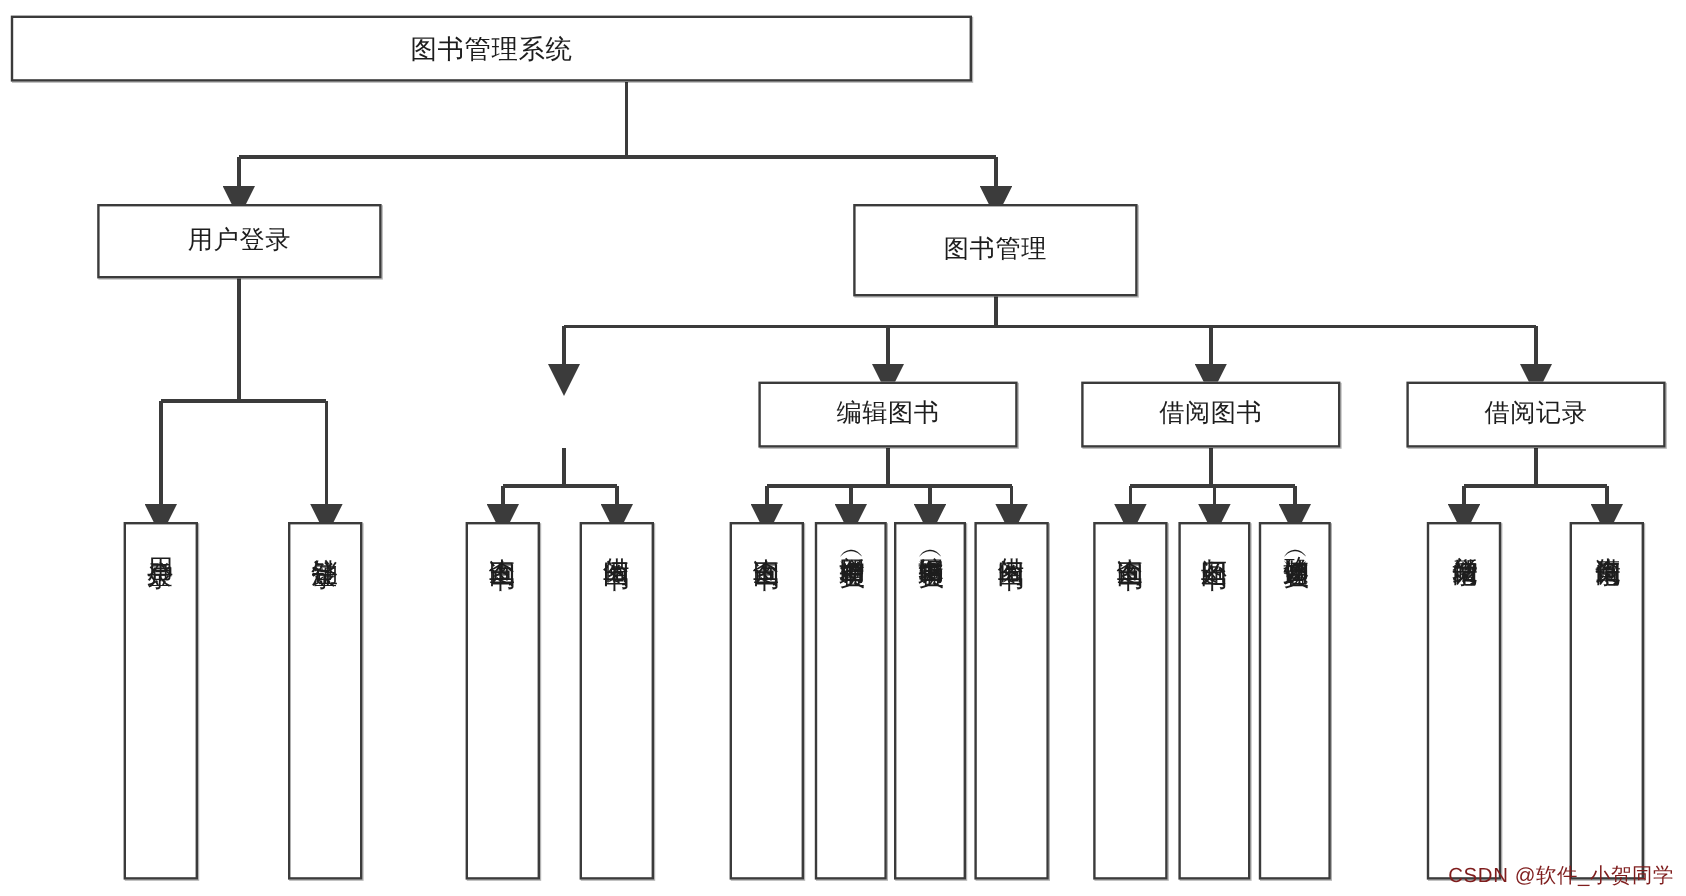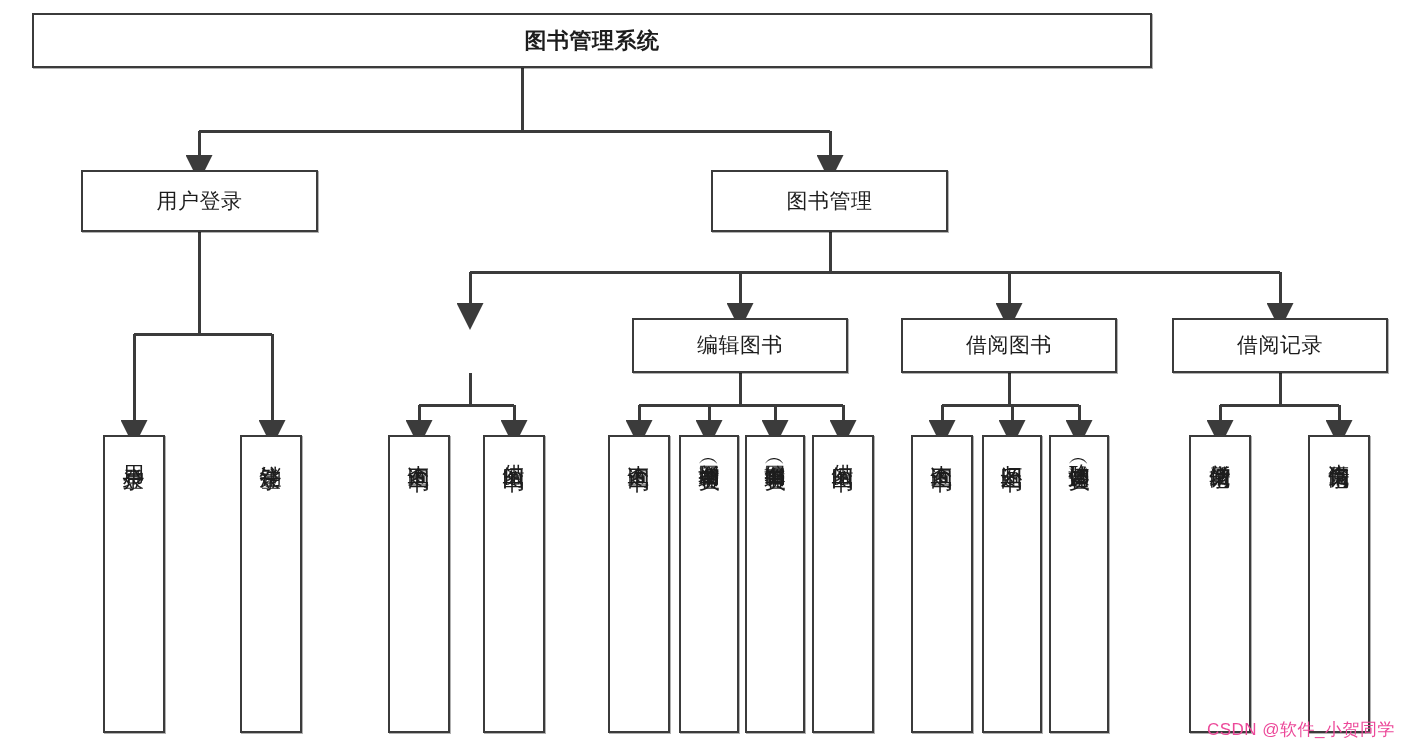--- a/index.html
+++ b/index.html
@@ -68,21 +68,21 @@
   }
   .node.v.tall .label {
     font-size: 21px;
     letter-spacing: 1px;
   }
   #watermark {
     position: absolute;
     right: 10px;
     bottom: 6px;
     font-size: 17px;
-    color: #ec4899;
+    color: #7f1d1d;
     white-space: nowrap;
     letter-spacing: 0.5px;
   }
 </style>
 </head>
 <body>
 
 <div id="diagram">
 
   <svg id="edge-layer" viewBox="0 0 1405 747" width="1405" height="747" xmlns="http://www.w3.org/2000/svg">
@@ -128,28 +128,28 @@
       <path d="M1012,405 L1012,423" marker-end="url(#arrowhead)"></path>
       <path d="M1079,405 L1079,423" marker-end="url(#arrowhead)"></path>
 
       <path d="M1280,373 L1280,405"></path>
       <path d="M1220,405 L1339,405"></path>
       <path d="M1220,405 L1220,423" marker-end="url(#arrowhead)"></path>
       <path d="M1339,405 L1339,423" marker-end="url(#arrowhead)"></path>
     </g>
   </svg>
 
-  <div class="node h root" style="left:32px; top:13px; width:1120px; height:55px;font-weight:bold;">
+  <div class="node h root" style="left:9px; top:13px; width:801px; height:55px;">
     <span class="label">图书管理系统</span>
   </div>
 
   <div class="node h" style="left:81px; top:170px; width:237px; height:62px;">
     <span class="label">用户登录</span>
   </div>
-  <div class="node h" style="left:711px; top:170px; width:237px; height:62px;">
+  <div class="node h" style="left:711px; top:170px; width:237px; height:77px;">
     <span class="label">图书管理</span>
   </div>
 
   <div class="node h" style="left:632px; top:318px; width:216px; height:55px;">
     <span class="label">编辑图书</span>
   </div>
   <div class="node h" style="left:901px; top:318px; width:216px; height:55px;">
     <span class="label">借阅图书</span>
   </div>
   <div class="node h" style="left:1172px; top:318px; width:216px; height:55px;">

